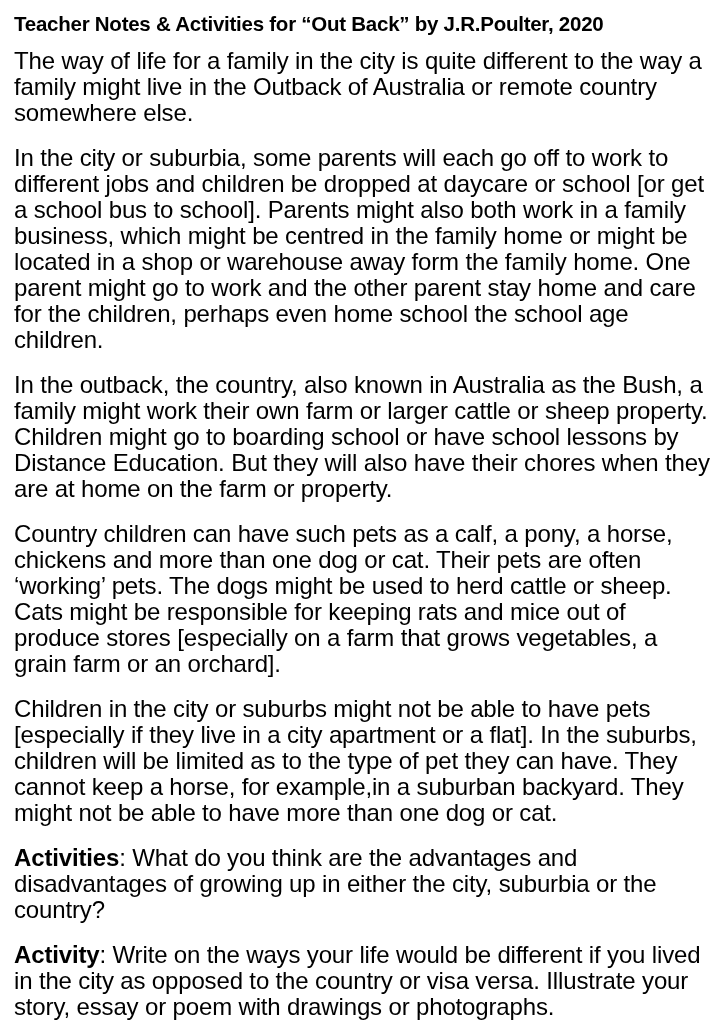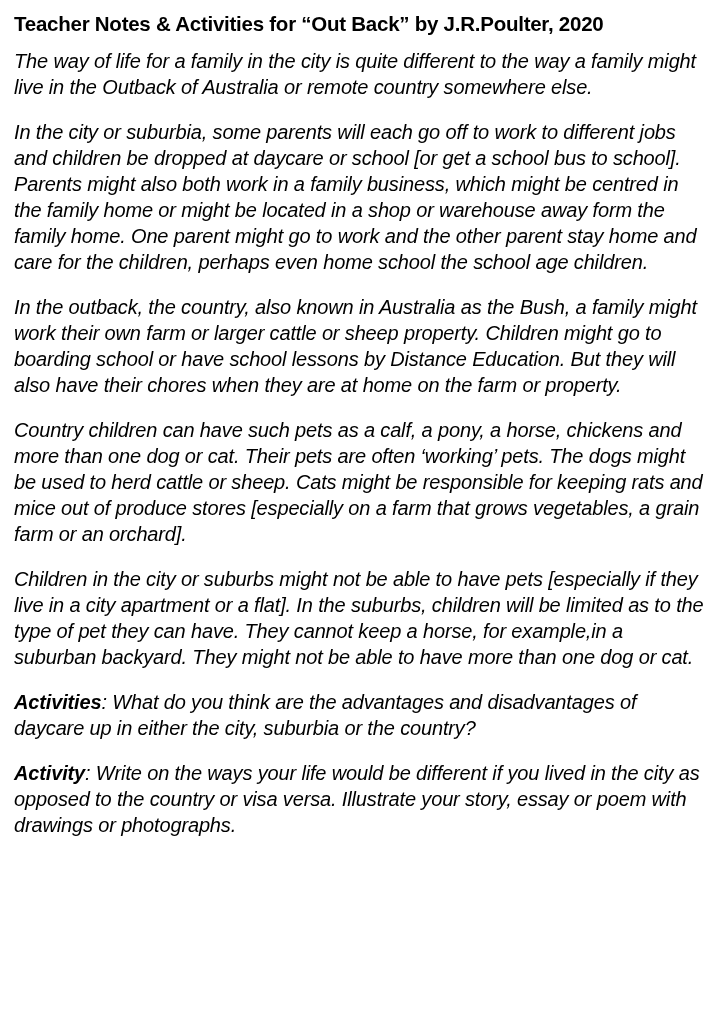--- a/index.html
+++ b/index.html
@@ -24,26 +24,25 @@
   }
   .doc-title {
     font-size: 20.5px;
     font-weight: bold;
     line-height: 25px;
     letter-spacing: -0.25px;
     margin: 0 0 12px 0;
     white-space: nowrap;
   }
   .para {
-    font-size: 20px;
+    font-size: 24px;
     line-height: 26px;
     letter-spacing: -0.15px;
     margin: 0 0 19px 0;
     text-align: left;
-    font-style: italic;
   }
   .para.tight {
     margin-bottom: 13px;
   }
   .para.last {
     margin-bottom: 0;
   }
   .lead {
     font-weight: bold;
   }
@@ -58,18 +57,18 @@
   <p class="para">The way of life for a family in the city is quite different to the way a family might live in the Outback of Australia or remote country somewhere else.</p>
 
   <p class="para">In the city or suburbia, some parents will each go off to work to different jobs and children be dropped at daycare or school [or get a school bus to school]. Parents might also both work in a family business, which might be centred in the family home or might be located in a shop or warehouse away form the family home. One parent might go to work and the other parent stay home and care for the children, perhaps even home school the school age children.</p>
 
   <p class="para">In the outback, the country, also known in Australia as the Bush, a family might work their own farm or larger cattle or sheep property. Children might go to boarding school or have school lessons by Distance Education. But they will also have their chores when they are at home on the farm or property.</p>
 
   <p class="para">Country children can have such pets as a calf, a pony, a horse, chickens and more than one dog or cat. Their pets are often ‘working’ pets. The dogs might be used to herd cattle or sheep. Cats might be responsible for keeping rats and mice out of produce stores [especially on a farm that grows vegetables, a grain farm or an orchard].</p>
 
   <p class="para">Children in the city or suburbs might not be able to have pets [especially if they live in a city apartment or a flat]. In the suburbs, children will be limited as to the type of pet they can have. They cannot keep a horse, for example,in a suburban backyard. They might not be able to have more than one dog or cat.</p>
 
-  <p class="para"><span class="lead">Activities</span><span>: What do you think are the advantages and disadvantages of daycare up in either the city, suburbia or the country?</span></p>
+  <p class="para"><span class="lead">Activities</span><span>: What do you think are the advantages and disadvantages of growing up in either the city, suburbia or the country?</span></p>
 
   <p class="para tight"><span class="lead">Activity</span><span>: Write on the ways your life would be different if you lived in the city as opposed to the country or visa versa. Illustrate your story, essay or poem with drawings or photographs.</span></p>
 
 
 </div>
 
 </body></html>

